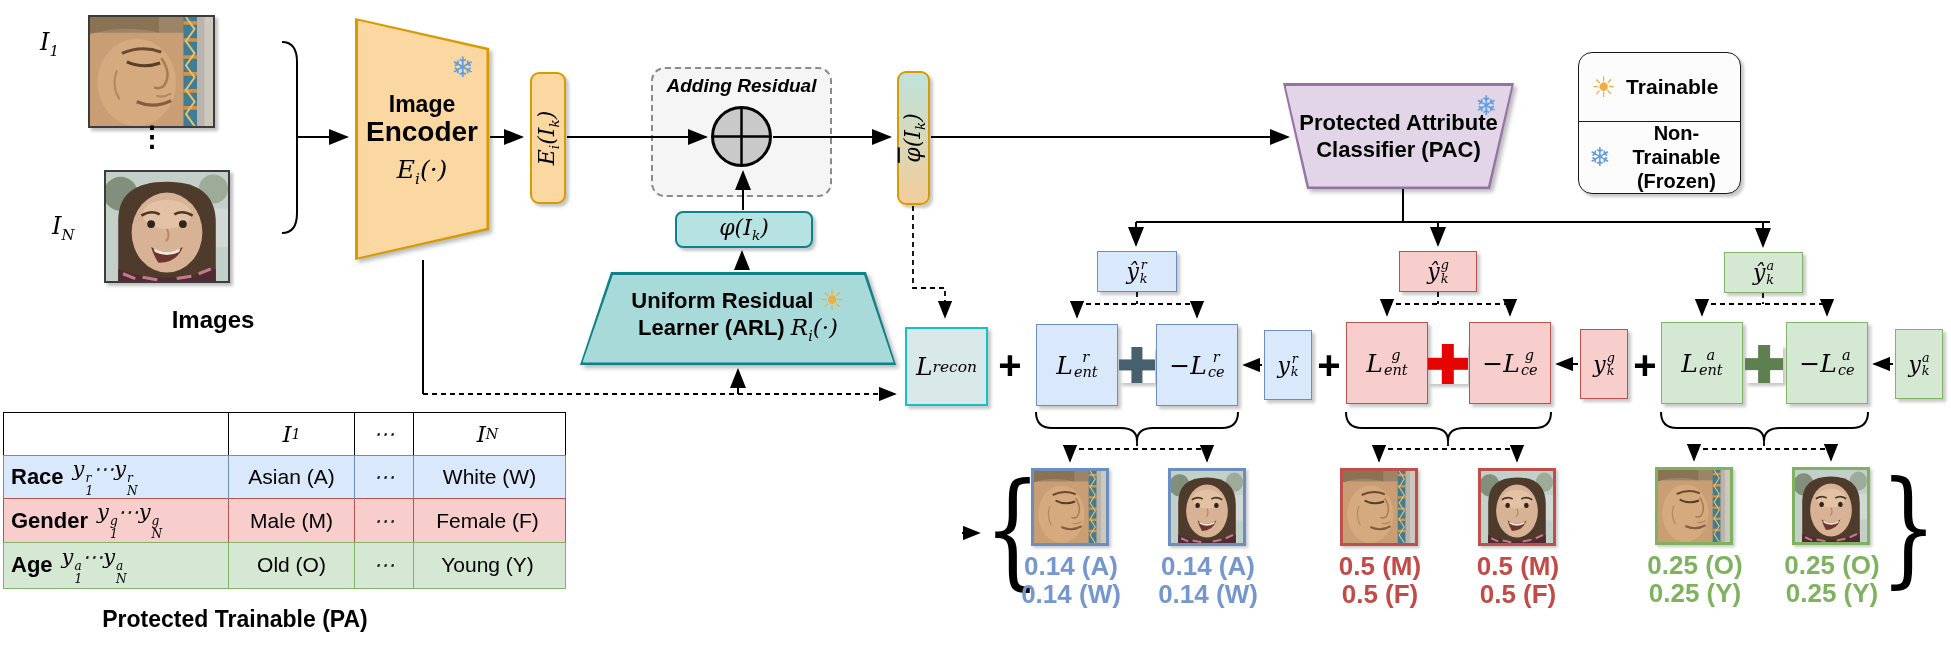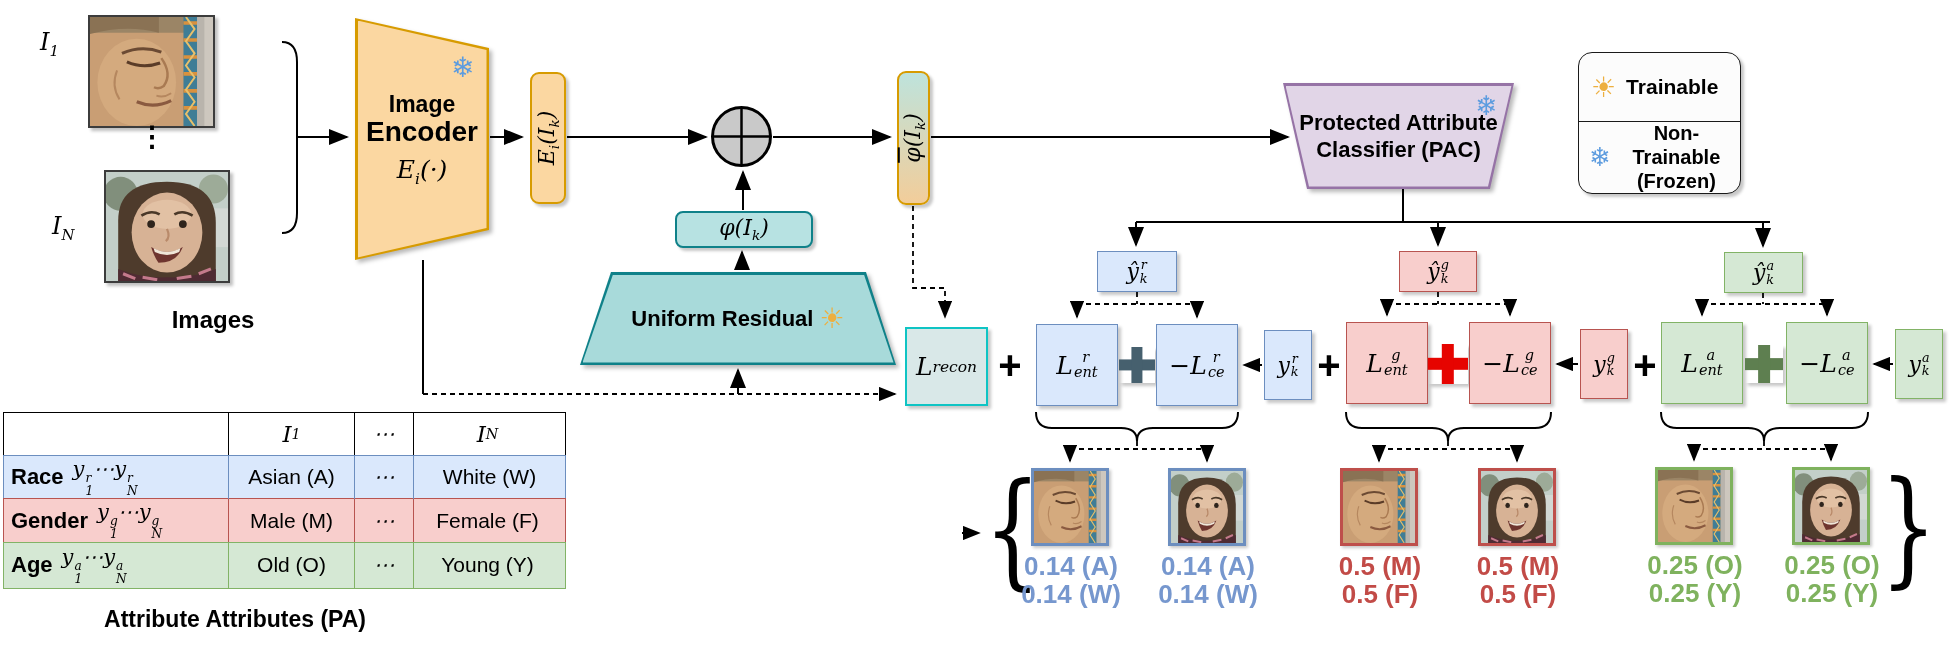--- a/index.html
+++ b/index.html
@@ -181,29 +181,33 @@
         <div style="font-weight:bold;font-size:28px;line-height:27px">Encoder</div>
         <div class="math" style="font-size:25px;margin-top:10px">E<sub>i</sub>(·)</div>
       </div>
     </div>
   </div>
 
   <div class="box sh" style="left:530px;top:72px;width:36px;height:132px;background:var(--orange-fill);border:2px solid var(--orange-border);border-radius:9px">
     <span class="rotlab math">E<sub>i</sub>(I<sub>k</sub>)</span>
   </div>
 
+  <div class="abs addres" style="left:651px;top:67px;width:177px;height:126px">
+    <div style="text-align:center;margin-top:6px;font-weight:bold;font-style:italic;font-size:19px">Adding Residual</div>
+  </div>
 
   <div class="box sh" style="left:675px;top:211px;width:138px;height:37px;background:var(--teal-light-fill);border:2px solid var(--teal-border);border-radius:8px">
     <span class="math" style="font-size:22px">φ(I<sub>k</sub>)</span>
   </div>
 
   <div class="trapwrap" style="left:580px;top:272px;width:316px;height:93px">
     <div class="tb" style="background:var(--teal-border);clip-path:polygon(9.8% 0,90.5% 0,100% 100%,0 100%)">
       <div class="tf" style="background:var(--teal-fill);clip-path:polygon(9.8% 0,90.5% 0,100% 100%,0 100%)">
         <div style="font-weight:bold;font-size:22px;line-height:27px"><span>Uniform Residual</span> <span class="icon sun" style="font-size:28px;vertical-align:-2px">☀</span></div>
+        <div style="font-size:22px;line-height:27px"><b>Learner (ARL)</b> <span class="math" style="font-size:23px">R<sub>i</sub>(·)</span></div>
       </div>
     </div>
   </div>
 
   <div class="box sh" style="left:897px;top:71px;width:33px;height:134px;background:linear-gradient(var(--gradient-top),var(--gradient-bottom));border:2px solid var(--orange-border);border-radius:9px">
     <span class="rotlab math"><span class="ovl">φ</span>(I<sub>k</sub>)</span>
   </div>
 
   <div class="trapwrap" style="left:1283px;top:83px;width:231px;height:106px">
     <div class="tb" style="background:var(--purple-border);clip-path:polygon(0 0,100% 0,89.6% 100%,10.4% 100%)">
@@ -333,21 +337,21 @@
             </span>⋯y<span class="ss">
               <span>a</span>
               <span>N</span>
             </span></span>
         </div>
       <div class="tcell" style="width:126px">Old (O)</div>
       <div class="tcell math" style="width:59px">⋯</div>
       <div class="tcell" style="width:148px">Young (Y)</div>
     </div>
   </div>
-  <div class="abs" style="left:0;top:606px;width:470px;text-align:center;font-weight:bold;font-size:23px">Attribute Attributes (PA)</div>
+  <div class="abs" style="left:0;top:606px;width:470px;text-align:center;font-weight:bold;font-size:23px">Protected Trainable (PA)</div>
 
 
   <div class="bigbrace" style="left:980px;top:459px;width:40px">{</div>
   <div class="bigbrace" style="left:1876px;top:457px;width:40px">}</div>
 
   <div class="face small bd-blue" style="left:1031px;top:468px;width:78px;height:78px">
       <svg>
         <use href="#f-old"></use>
       </svg>
     </div>

